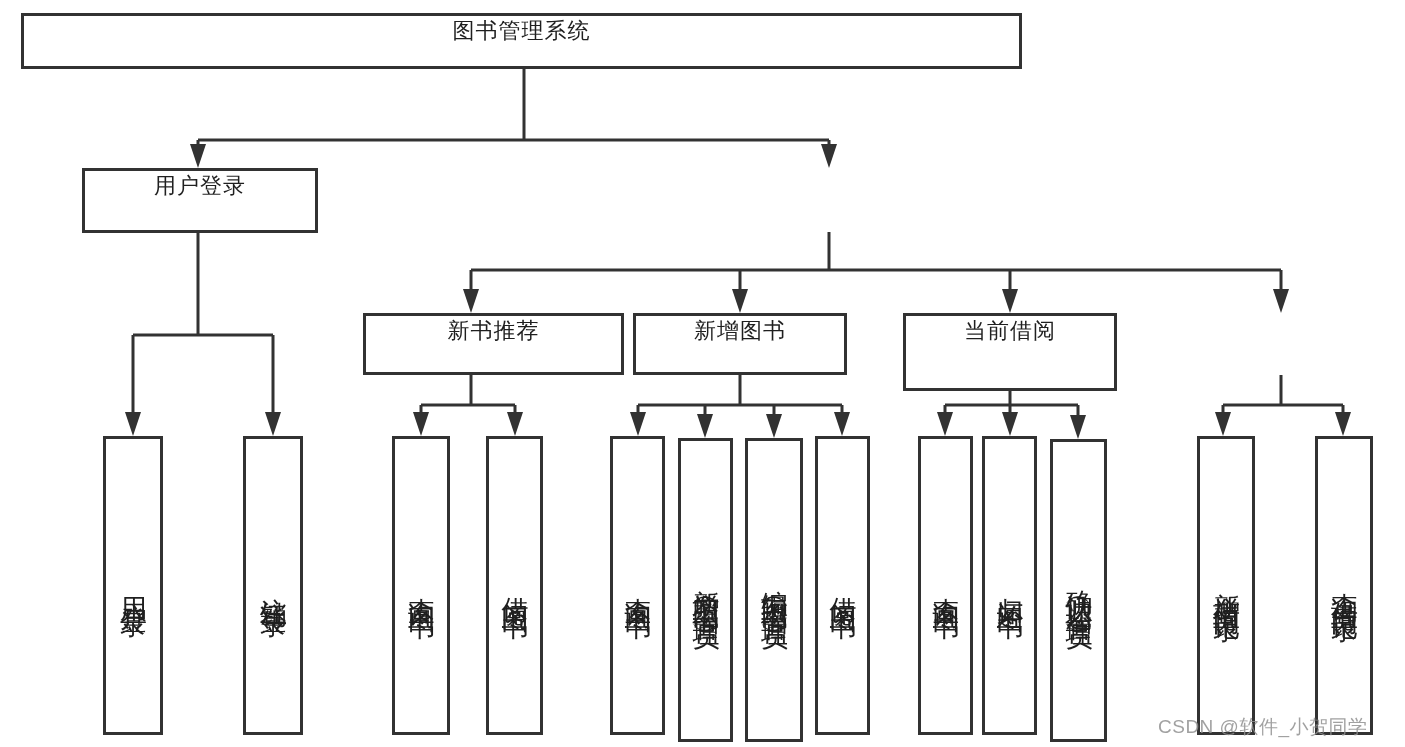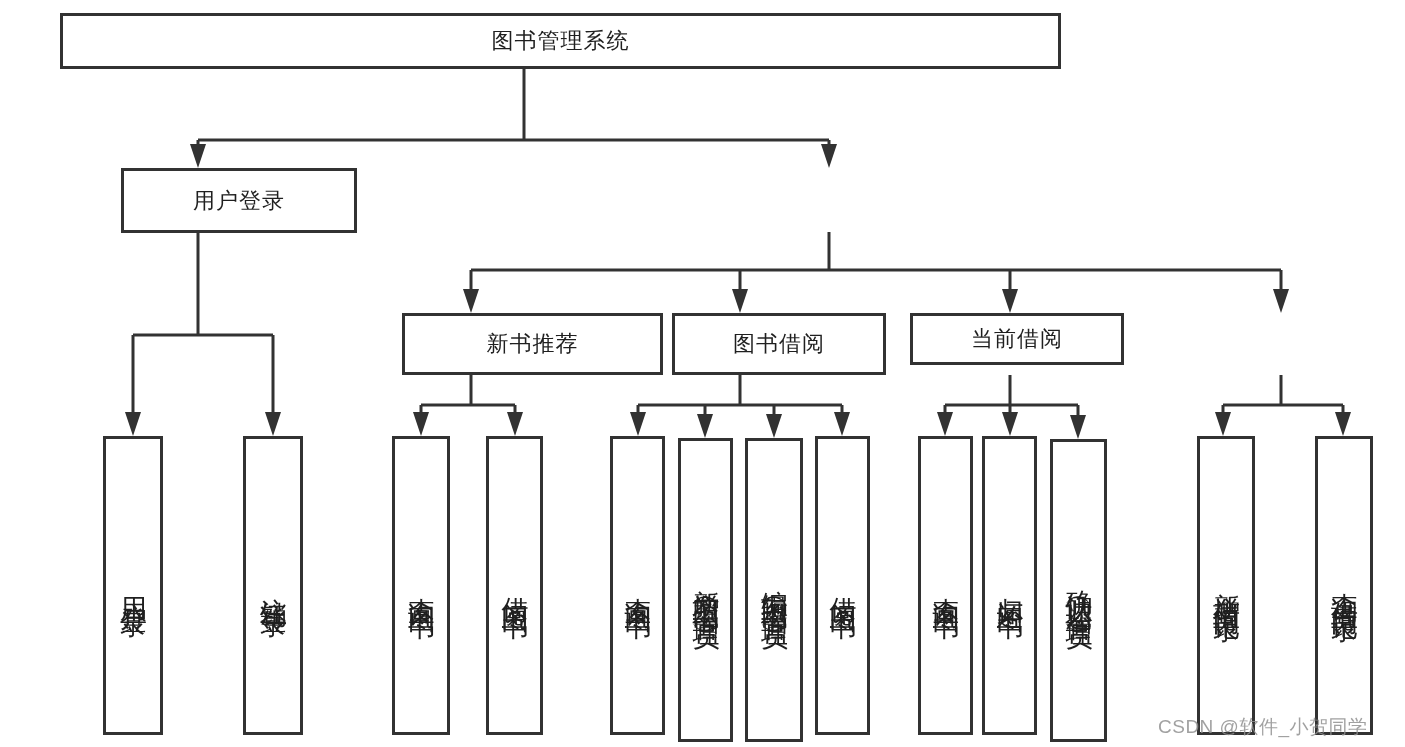--- a/index.html
+++ b/index.html
@@ -17,26 +17,25 @@
     position: absolute;
     left: 0; top: 0;
     width: 1405px; height: 747px;
     pointer-events: none;
   }
   .hnode {
     position: absolute;
     border: 3px solid #323232;
     background: #ffffff;
     display: flex;
-    align-items: center;
+    align-items: flex-start;
     justify-content: center;
     font-size: 22px;
     letter-spacing: 1px;
     color: #1f1f1f;
-    margin-left: 39px;
   }
   .vnode {
     position: absolute;
     border: 3px solid #323232;
     background: #ffffff;
     display: flex;
     align-items: center;
     justify-content: center;
   }
   .vnode .vtext {
@@ -109,23 +108,23 @@
   </div>
 
   <div class="hnode" style="left:82px; top:168px; width:236px; height:65px;">
     <span>用户登录</span>
   </div>
 
   <div class="hnode" style="left:363px; top:313px; width:261px; height:62px;">
     <span>新书推荐</span>
   </div>
   <div class="hnode" style="left:633px; top:313px; width:214px; height:62px;">
-    <span>图书借阅</span>
+    <span>新增图书</span>
   </div>
-  <div class="hnode" style="left:871px; top:313px; width:214px; height:52px;">
+  <div class="hnode" style="left:903px; top:313px; width:214px; height:78px;">
     <span>当前借阅</span>
   </div>
 
   <div class="vnode" style="left:103px; top:436px; width:60px; height:299px;">
     <span class="vtext">用户登录</span>
   </div>
   <div class="vnode" style="left:243px; top:436px; width:60px; height:299px;">
     <span class="vtext">注销登录</span>
   </div>
 

